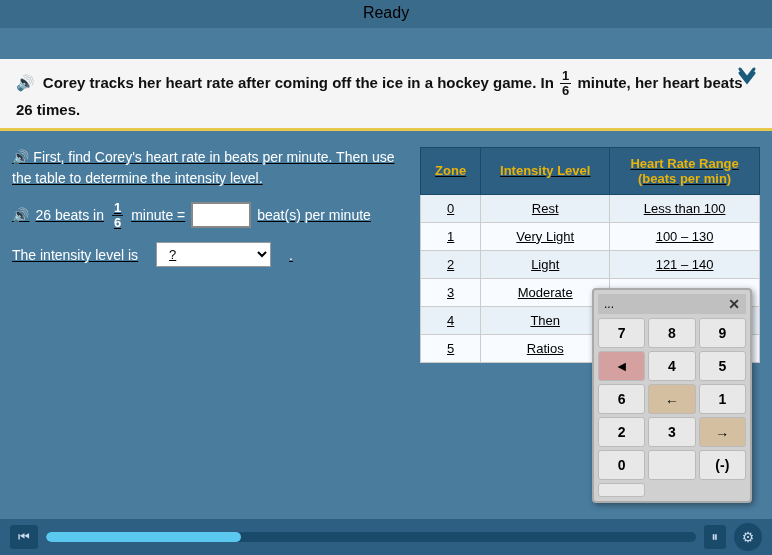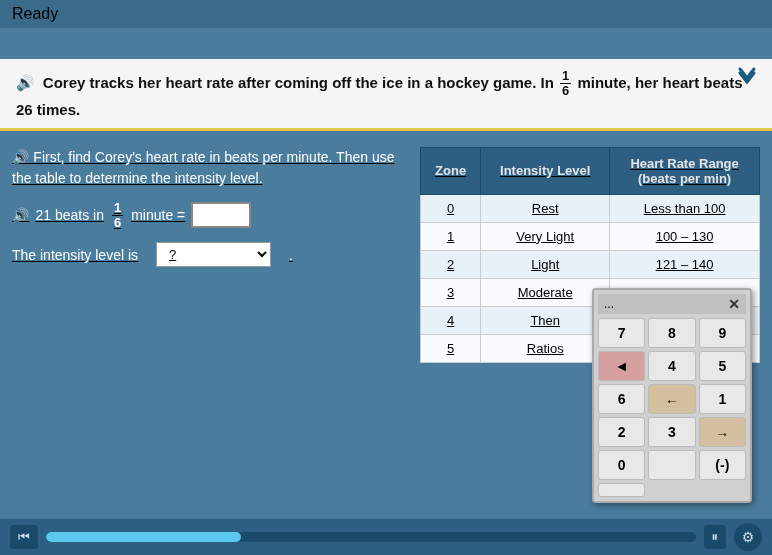--- a/index.html
+++ b/index.html
@@ -12,20 +12,21 @@
       position: relative;
     }
     
     .top-bar {
       background: #3a6b8a;
       display: flex;
       align-items: center;
       justify-content: space-between;
       padding: 4px 12px;
       height: 28px;
+      flex-direction: column;
     }
     
     .problem-bar {
       background: #f5f5f5;
       padding: 10px 16px 8px 16px;
       border-bottom: 3px solid #e8c84a;
       margin-top: 31px;
     }
     .problem-text {
       font-size: 15px;
@@ -111,21 +112,21 @@
       width: 340px;
     }
     .data-table {
       border-collapse: collapse;
       width: 100%;
       background: #fff;
       font-size: 13px;
     }
     .data-table th {
       background: #2c5f82;
-      color: #e5e5e5;
+      color: #eab308;
       padding: 8px 10px;
       text-align: center;
       border: 1px solid #1a4a6a;
     }
     .data-table td {
       padding: 6px 10px;
       border: 1px solid #ccc;
       text-align: center;
     }
     .data-table tr:nth-child(odd) td {
@@ -262,27 +263,28 @@
   <div class="left-panel">
     <div class="instruction">
       <span>🔊 </span>
       <span>
         First, find Corey's heart rate in beats per minute. Then use the table to determine the intensity level.
       </span>
     </div>
 
     <div class="input-row">
       <span>🔊</span>
-      <span>21 beats in</span>
+      <span>26 beats in</span>
       <span class="fraction">
         <span class="num" style="color:#fff;">1</span>
         <span class="den" style="color:#fff;">6</span>
       </span>
       <span>minute =</span>
       <input class="text-input" type="text" value="" style="">
+      <span>beat(s) per minute</span>
     </div>
 
     <div class="dropdown-row">
       <span>The intensity level is</span>
       <select class="dropdown">
         <option>?</option>
         <option>0 - Rest</option>
         <option>1 - Very Light</option>
         <option>2 - Light</option>
         <option>3 - Moderate</option>

